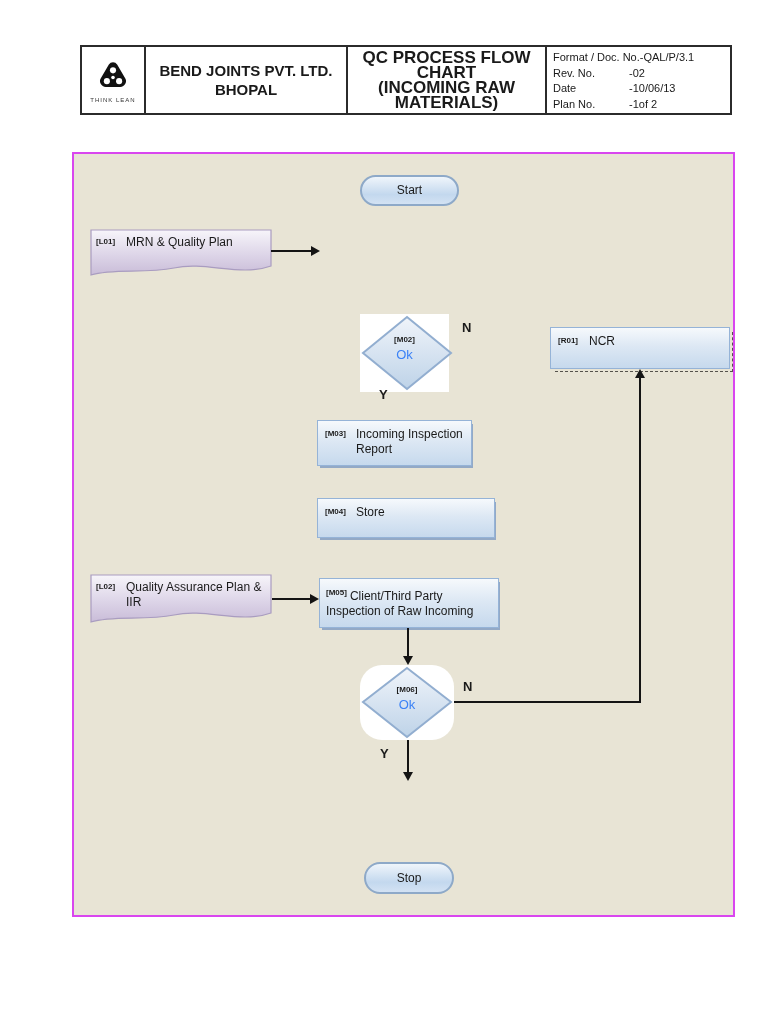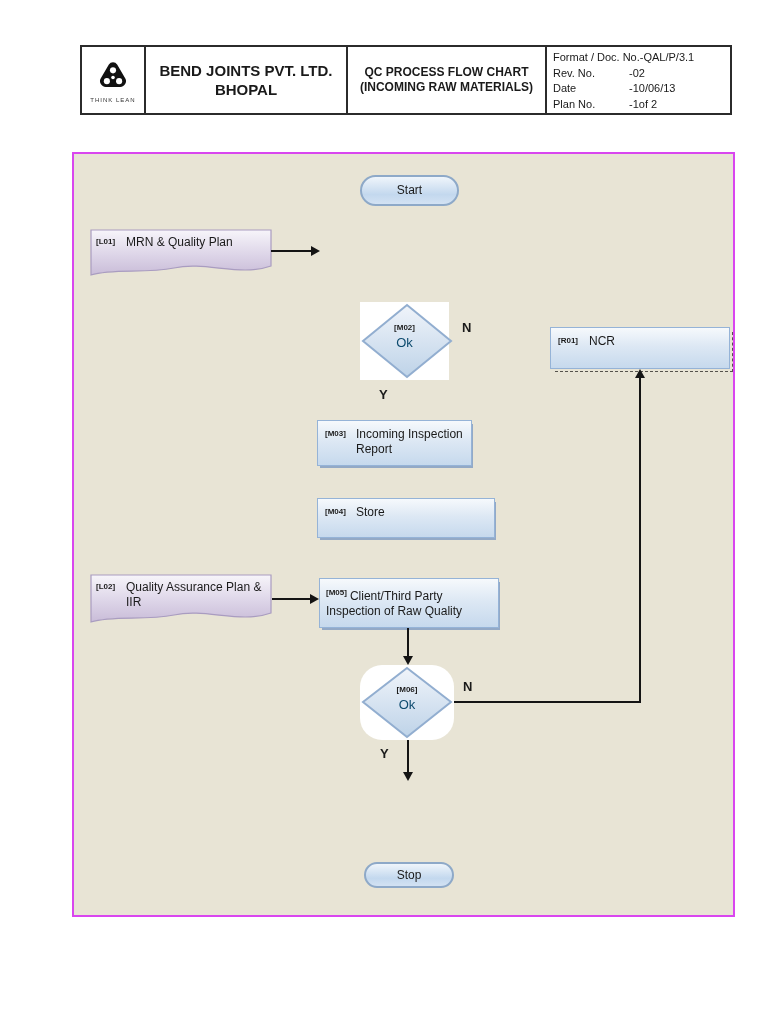--- a/index.html
+++ b/index.html
@@ -10,21 +10,21 @@
   
   .hdr { position:absolute; left:80px; top:45px; width:652px; height:70px;
          display:flex; border:2px solid #2b2b2b; background:#fff; }
   .hdr-cell { height:100%; }
   .cell-logo { width:62px; display:flex; flex-direction:column; align-items:center;
                justify-content:center; padding-top:3px; }
   .logo-caption { font-size:6px; letter-spacing:1px; color:#333; margin-top:1px; white-space:nowrap; }
   .cell-company { width:202px; border-left:2px solid #2b2b2b; display:flex; flex-direction:column;
                   align-items:center; justify-content:center; font-weight:bold; font-size:15px; line-height:19px; text-align:center; }
   .cell-title { width:199px; border-left:2px solid #2b2b2b; display:flex; flex-direction:column;
-                align-items:center; justify-content:center; font-weight:bold; font-size:12px; line-height:15px; text-align:center; }
+                align-items:center; justify-content:center; font-weight:bold; font-size:17px; line-height:15px; text-align:center; }
   .cell-meta { flex:1; border-left:2px solid #2b2b2b; padding:3px 6px; font-size:11px; line-height:15.5px; }
   .meta-row { display:flex; white-space:nowrap; }
   .meta-label { width:76px; flex-shrink:0; }
   .meta-row.inline .meta-label { width:auto; }
 
   
   .canvas { position:absolute; left:72px; top:152px; width:663px; height:765px;
             background:#e8e4d5; border:2px solid #d946ef; }
   .node { position:absolute; font-size:12px; line-height:15px; }
 
@@ -44,21 +44,21 @@
           display:flex; align-items:center; justify-content:center; font-size:12px; }
 
   .doc-wrap { position:absolute; }
   .doc-wrap svg { position:absolute; left:0; top:0; }
   .doc-text { position:relative; padding:7px 6px 0 36px; font-size:12px; line-height:15px; }
   .doc-text .tag { position:absolute; left:6px; top:6px; }
 
   .diamond-wrap { position:absolute; background:#ffffff; }
   .diamond-wrap svg { position:absolute; left:0; top:0; }
   .d-tag { position:absolute; left:0; right:0; text-align:center; font-size:8px; font-weight:bold; }
-  .d-ok  { position:absolute; left:0; right:0; text-align:center; font-size:13px; color:#0c4a6e; }
+  .d-ok  { position:absolute; left:0; right:0; text-align:center; font-size:13px; color:#3b82f6; }
 
   .edge-label { position:absolute; font-size:13px; font-weight:bold; }
 
   .hline { position:absolute; height:2px; background:#141414; }
   .vline { position:absolute; width:2px; background:#141414; }
   .ah { position:absolute; width:0; height:0; }
   .ah-right { border-top:5px solid transparent; border-bottom:5px solid transparent; border-left:9px solid #141414; }
   .ah-down  { border-left:5px solid transparent; border-right:5px solid transparent; border-top:9px solid #141414; }
   .ah-up    { border-left:5px solid transparent; border-right:5px solid transparent; border-bottom:9px solid #141414; }
 </style>
@@ -124,21 +124,21 @@
     <div class="doc-text">
       <span class="tag">[L01]</span>
       <span>MRN &amp; Quality Plan</span>
     </div>
   </div>
 
   <div class="hline" style="left:197px; top:96px; width:40px;"></div>
   <div class="ah ah-right" style="left:237px; top:92px;"></div>
 
 
-  <div class="diamond-wrap" style="left:286px; top:148px; width:89px; height:78px;">
+  <div class="diamond-wrap" style="left:286px; top:160px; width:89px; height:78px;">
     <svg width="94" height="78" viewBox="0 0 94 78">
       <defs>
           <linearGradient id="g-dia1" x1="0" y1="0" x2="0" y2="1">
         <stop offset="0" stop-color="#f0f4fa"></stop>
             <stop offset="1" stop-color="#bed3e8"></stop>
       </linearGradient>
         </defs>
       <polygon points="47,3 91,39 47,75 3,39" fill="url(#g-dia1)" stroke="#92aed0" stroke-width="2"></polygon>
     </svg>
     <div class="d-tag" style="top:21px;">[M02]</div>
@@ -176,21 +176,21 @@
     <div class="doc-text">
       <span class="tag">[L02]</span>
       <span>Quality Assurance Plan &amp; IIR</span>
     </div>
   </div>
 
   <div class="hline" style="left:198px; top:444px; width:38px;"></div>
   <div class="ah ah-right" style="left:236px; top:440px;"></div>
 
   <div class="node box inline-tag solid-shadow" style="left:245px; top:424px; width:180px; height:50px;">
-    <span class="tag">[M05]</span><span>Client/Third Party Inspection of Raw Quality</span>
+    <span class="tag">[M05]</span><span>Client/Third Party Inspection of Raw Incoming</span>
   </div>
 
   <div class="vline" style="left:333px; top:474px; height:28px;"></div>
   <div class="ah ah-down" style="left:329px; top:502px;"></div>
 
   <div class="diamond-wrap" style="left:286px; top:511px; width:94px; height:75px;border-radius:22px;">
     <svg width="94" height="75" viewBox="0 0 94 75">
       <defs>
           <linearGradient id="g-dia2" x1="0" y1="0" x2="0" y2="1">
         <stop offset="0" stop-color="#f0f4fa"></stop>
@@ -206,17 +206,17 @@
   <div class="edge-label" style="left:306px; top:592px;">Y</div>
 
   <div class="hline" style="left:380px; top:547px; width:187px;"></div>
   <div class="vline" style="left:565px; top:223px; height:326px;"></div>
   <div class="ah ah-up" style="left:561px; top:215px;"></div>
 
   <div class="vline" style="left:333px; top:586px; height:32px;"></div>
   <div class="ah ah-down" style="left:329px; top:618px;"></div>
 
 
-  <div class="node pill" style="left:290px; top:708px; width:90px; height:26px;">
+  <div class="node pill" style="left:290px; top:708px; width:90px; height:32px;">
     <span>Stop</span>
   </div>
 
 </div>
 
 </body></html>

